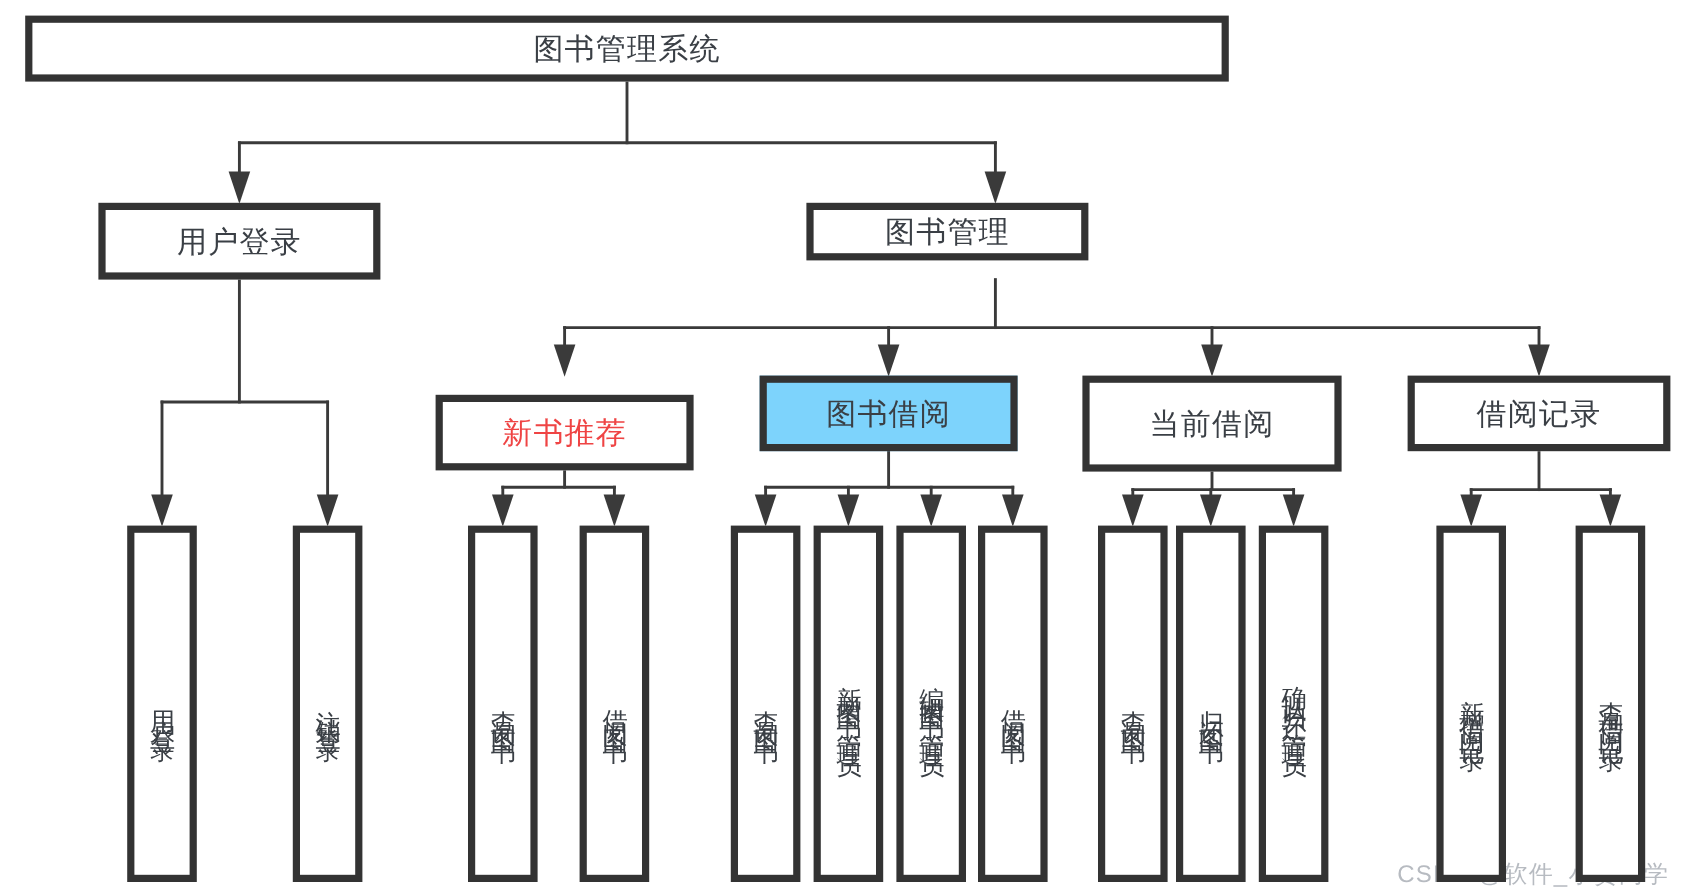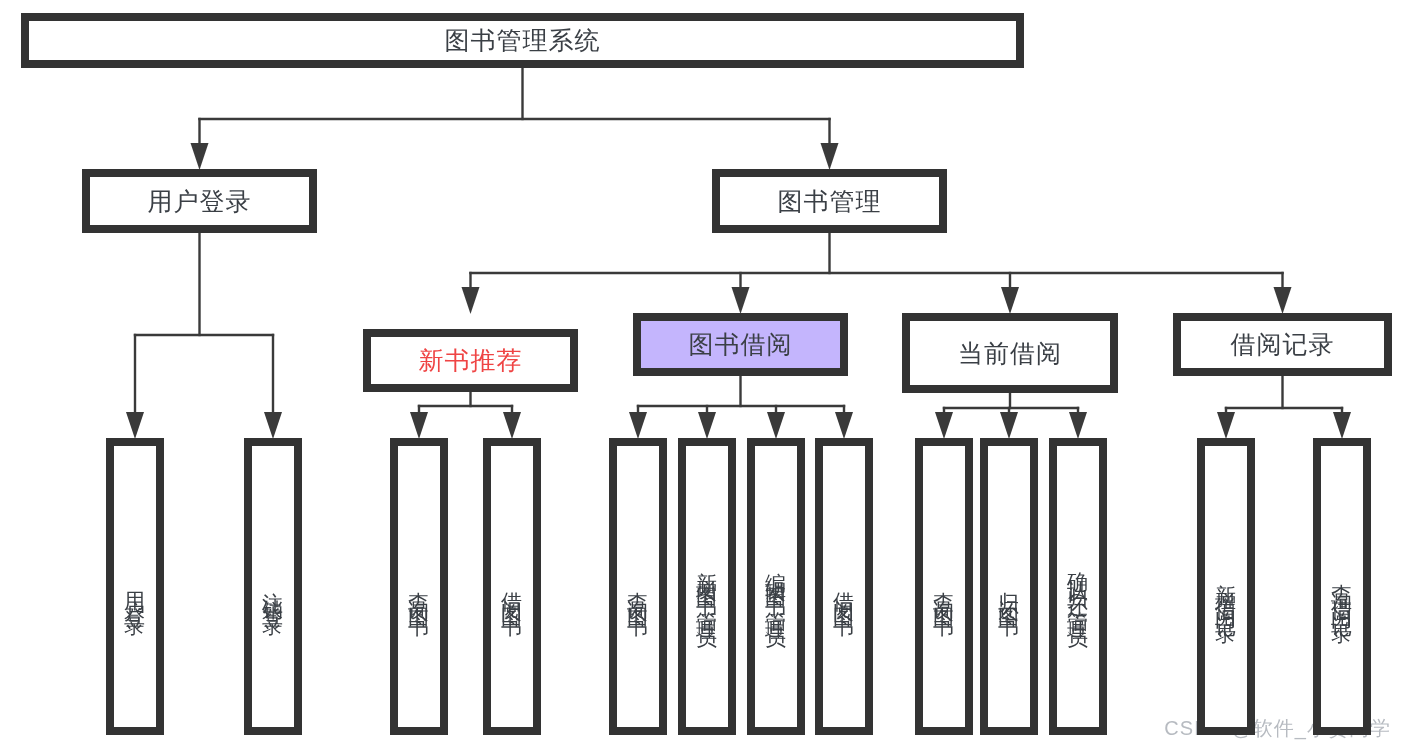--- a/index.html
+++ b/index.html
@@ -19,21 +19,21 @@
     position: absolute;
     left: 0;
     top: 0;
     width: 1405px;
     height: 747px;
   }
   .node {
     position: absolute;
     box-sizing: border-box;
     background: #ffffff;
-    border: 8px solid #3b82f6;
+    border: 6px solid #3b82f6;
     display: flex;
     align-items: center;
     justify-content: center;
     color: #3a3f45;
   }
   .node-h .label {
     font-size: 25px;
     letter-spacing: 1px;
     white-space: nowrap;
   }
@@ -114,27 +114,27 @@
       <polygon points="1342,439 1333,412 1351,412" fill="#3a3a3a"></polygon>
     </svg>
 
   <div class="watermark">CSDN @软件_小贺同学</div>
 <div class="node node-h" style="left: 21px; top: 13px; width: 1003px; height: 55px; border-color: rgb(51, 51, 51); background: rgb(255, 255, 255); color: rgb(58, 63, 69);">
       <span class="label">图书管理系统</span>
     </div>
     <div class="node node-h" style="left: 82px; top: 169px; width: 235px; height: 64px; border-color: rgb(51, 51, 51); background: rgb(255, 255, 255); color: rgb(58, 63, 69);">
       <span class="label">用户登录</span>
     </div>
-    <div class="node node-h" style="left: 712px; top: 169px; width: 235px; height: 64px; border-color: rgb(51, 51, 51); background: rgb(255, 255, 255); color: rgb(58, 63, 69);">
+    <div class="node node-h" style="left: 672px; top: 169px; width: 235px; height: 48px; border-color: rgb(51, 51, 51); background: rgb(255, 255, 255); color: rgb(58, 63, 69);">
       <span class="label">图书管理</span>
     </div>
     <div class="node node-h" style="left: 363px; top: 329px; width: 215px; height: 63px; border-color: rgb(51, 51, 51); background: rgb(255, 255, 255); color: #ef4444;">
       <span class="label">新书推荐</span>
     </div>
-    <div class="node node-h" style="left: 633px; top: 313px; width: 215px; height: 63px; border-color: rgb(51, 51, 51); background: #c4b5fd; color: rgb(58, 63, 69);">
+    <div class="node node-h" style="left: 633px; top: 313px; width: 215px; height: 63px; border-color: rgb(51, 51, 51); background: #7dd3fc; color: rgb(58, 63, 69);">
       <span class="label">图书借阅</span>
     </div>
     <div class="node node-h" style="left: 902px; top: 313px; width: 216px; height: 80px; border-color: rgb(51, 51, 51); background: rgb(255, 255, 255); color: rgb(58, 63, 69);">
       <span class="label">当前借阅</span>
     </div>
     <div class="node node-h" style="left: 1173px; top: 313px; width: 219px; height: 63px; border-color: rgb(51, 51, 51); background: rgb(255, 255, 255); color: rgb(58, 63, 69);">
       <span class="label">借阅记录</span>
     </div>
     <div class="node node-v" style="left: 106px; top: 438px; width: 58px; height: 297px; border-color: rgb(51, 51, 51); background: rgb(255, 255, 255); color: rgb(58, 63, 69);">
       <span class="label">用户登录</span>

